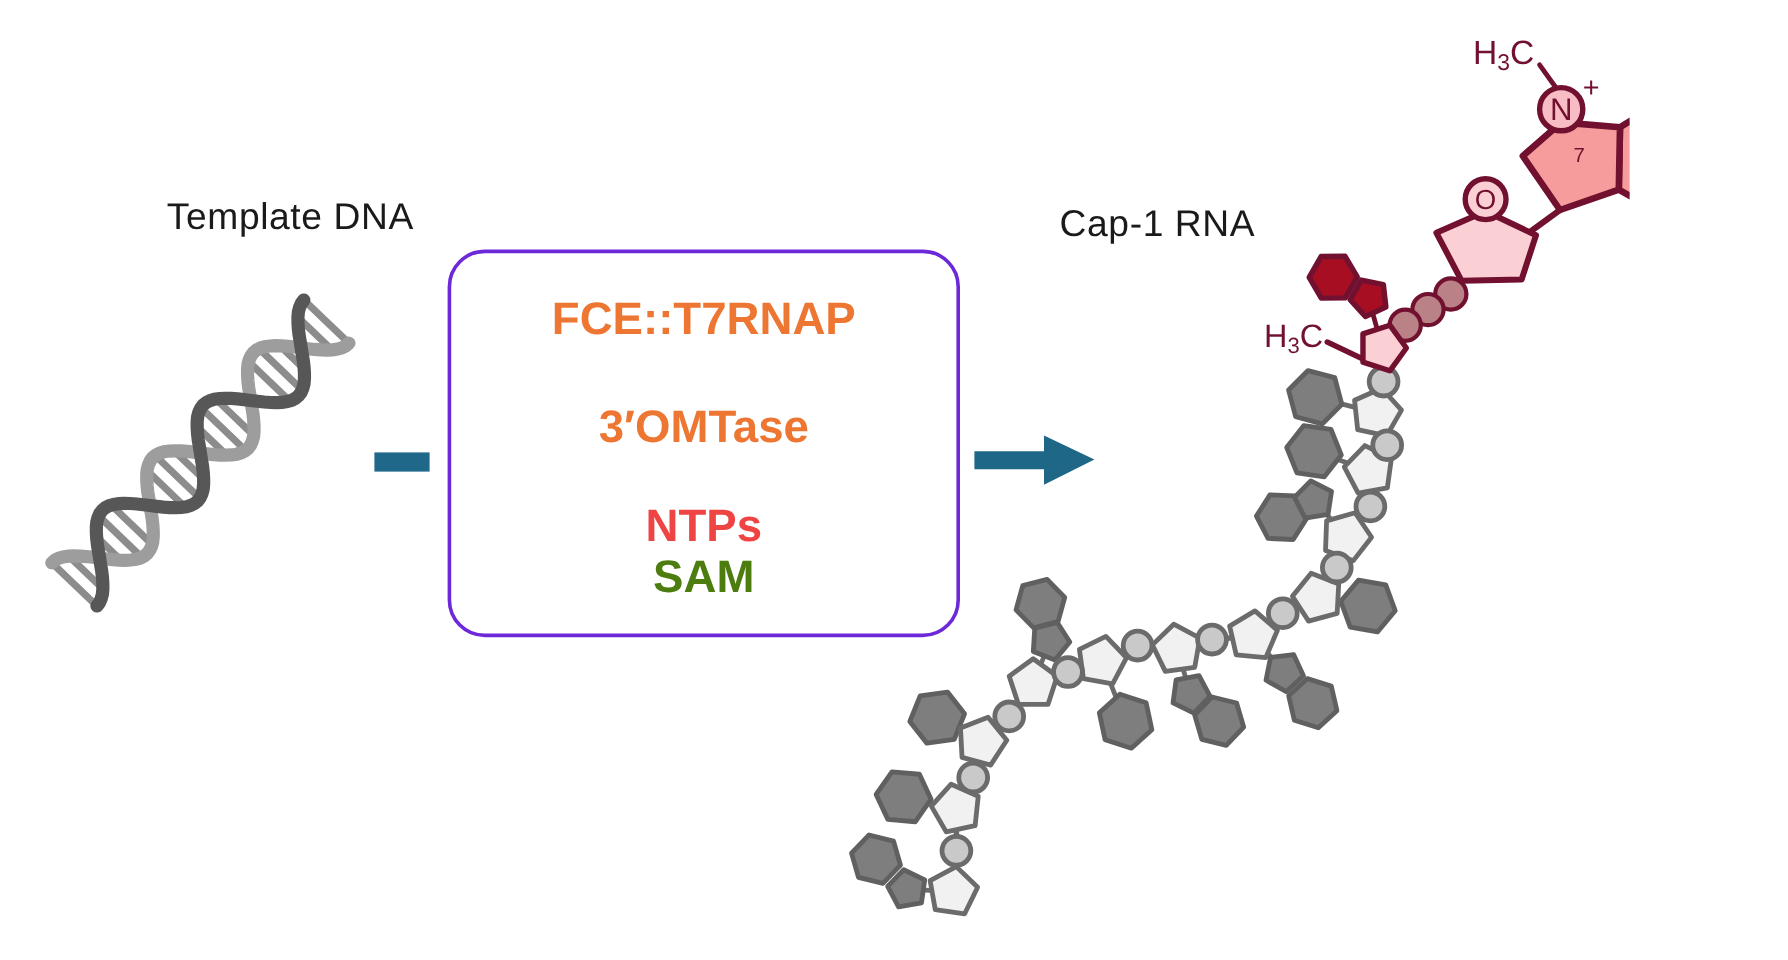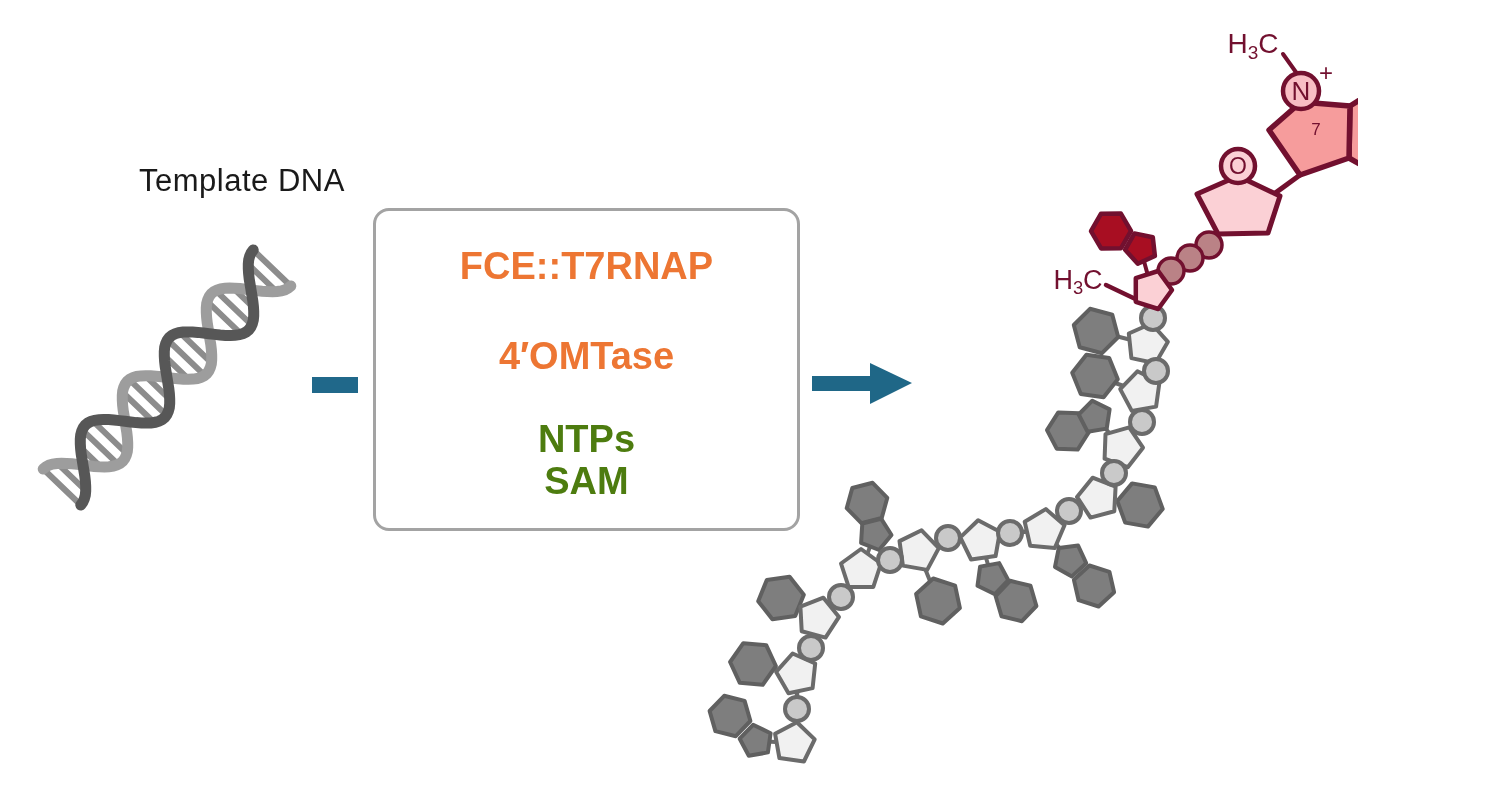--- a/index.html
+++ b/index.html
@@ -6,21 +6,21 @@
   #canvas{
     position:relative;width:1358px;height:800px;background:#ffffff;overflow:hidden;
     font-family:"Liberation Sans", sans-serif;
   }
   #diagram-svg{position:absolute;left:0;top:0;}
   .flow-label{position:absolute;color:#1a1a1a;font-size:31px;letter-spacing:0.5px;white-space:nowrap;}
   #label-template-dna{left:115px;top:163px;margin-left:24px;}
   #label-cap1-rna{left:883px;top:169px;}
   #reaction-box{
     position:absolute;left:373px;top:208px;width:427px;height:323px;
-    border:3px solid #a3a3a3;border-radius:16px;background:#ffffff;box-sizing:border-box;
+    border:3px solid #6d28d9;border-radius:31px;background:#ffffff;box-sizing:border-box;
   }
   .box-line{
     position:absolute;left:0;width:100%;text-align:center;
     font-weight:bold;font-size:38px;line-height:44px;white-space:nowrap;
   }
 </style>
 </head>
 <body>
 
 <div id="canvas">
@@ -185,22 +185,23 @@
           <text x="1326" y="81" fill="#72102F" font-size="24" text-anchor="middle" font-family="Liberation Sans, sans-serif"><tspan>+</tspan></text>
           <text x="1316" y="130" fill="#72102F" font-size="25" text-anchor="middle" font-family="Liberation Sans, sans-serif"><tspan font-size="17" dy="5">7</tspan></text>
           <text x="1238" y="174" fill="#72102F" font-size="23" text-anchor="middle" font-family="Liberation Sans, sans-serif"><tspan>O</tspan></text>
           <text x="1078" y="289" fill="#72102F" font-size="27" text-anchor="middle" font-family="Liberation Sans, sans-serif"><tspan>H</tspan><tspan font-size="18.360000000000003" dy="5.4">3</tspan><tspan dy="-5.4">C</tspan></text>
         </g>
       </g>
     </svg>
 
   <div class="flow-label" id="label-template-dna">Template DNA</div>
 
+  <div class="flow-label" id="label-cap1-rna">Cap-1 RNA</div>
 
   <div id="reaction-box">
     <div id="reaction-lines">
         <div class="box-line" style="top: 33px; color: rgb(237, 118, 51);">FCE::T7RNAP</div>
-        <div class="box-line" style="top: 123px; color: rgb(237, 118, 51);">4′OMTase</div>
-        <div class="box-line" style="top: 206px; color: #4d7c0f;">NTPs</div>
+        <div class="box-line" style="top: 123px; color: rgb(237, 118, 51);">3′OMTase</div>
+        <div class="box-line" style="top: 206px; color: #ef4444;">NTPs</div>
         <div class="box-line" style="top: 248px; color: #4d7c0f;">SAM</div>
       </div>
   </div>
 </div>
 
 </body></html>

